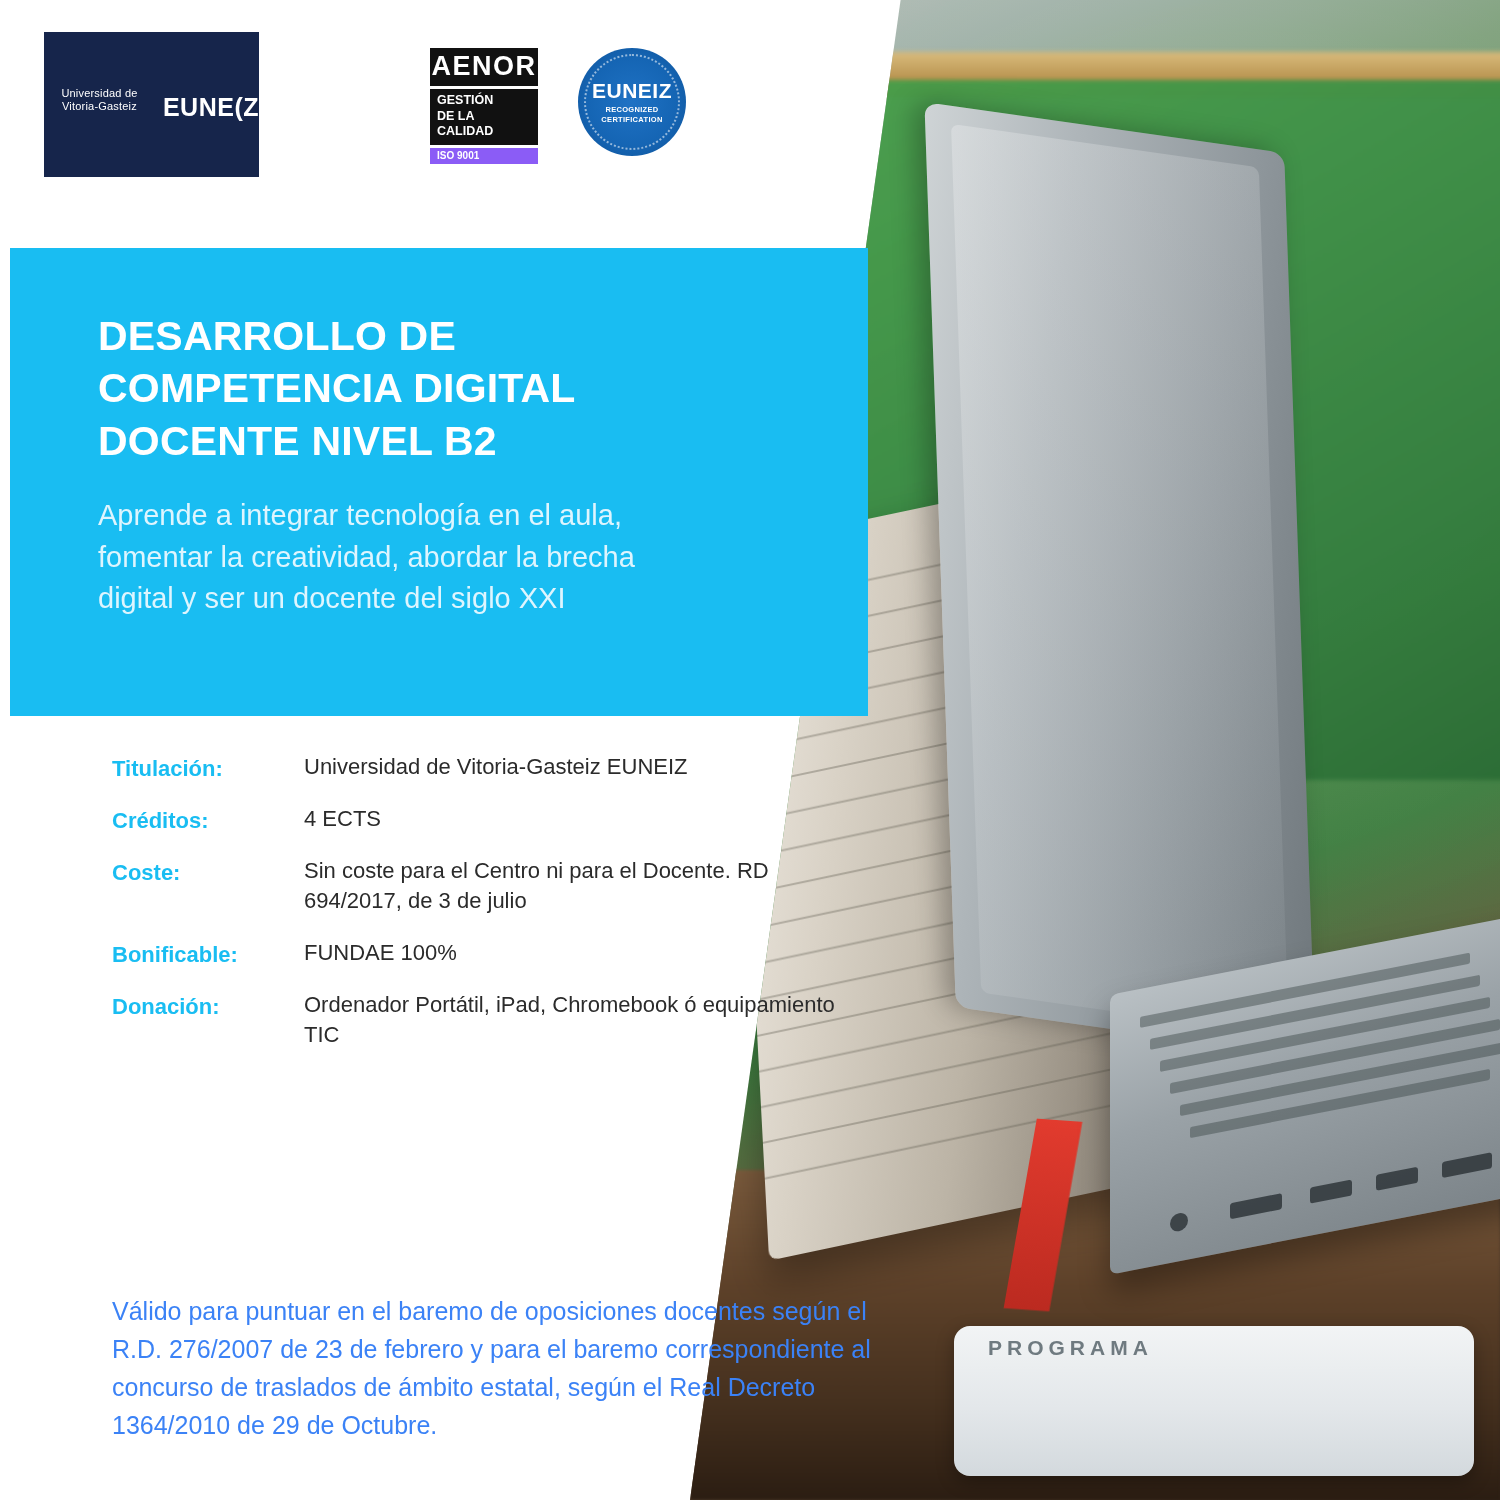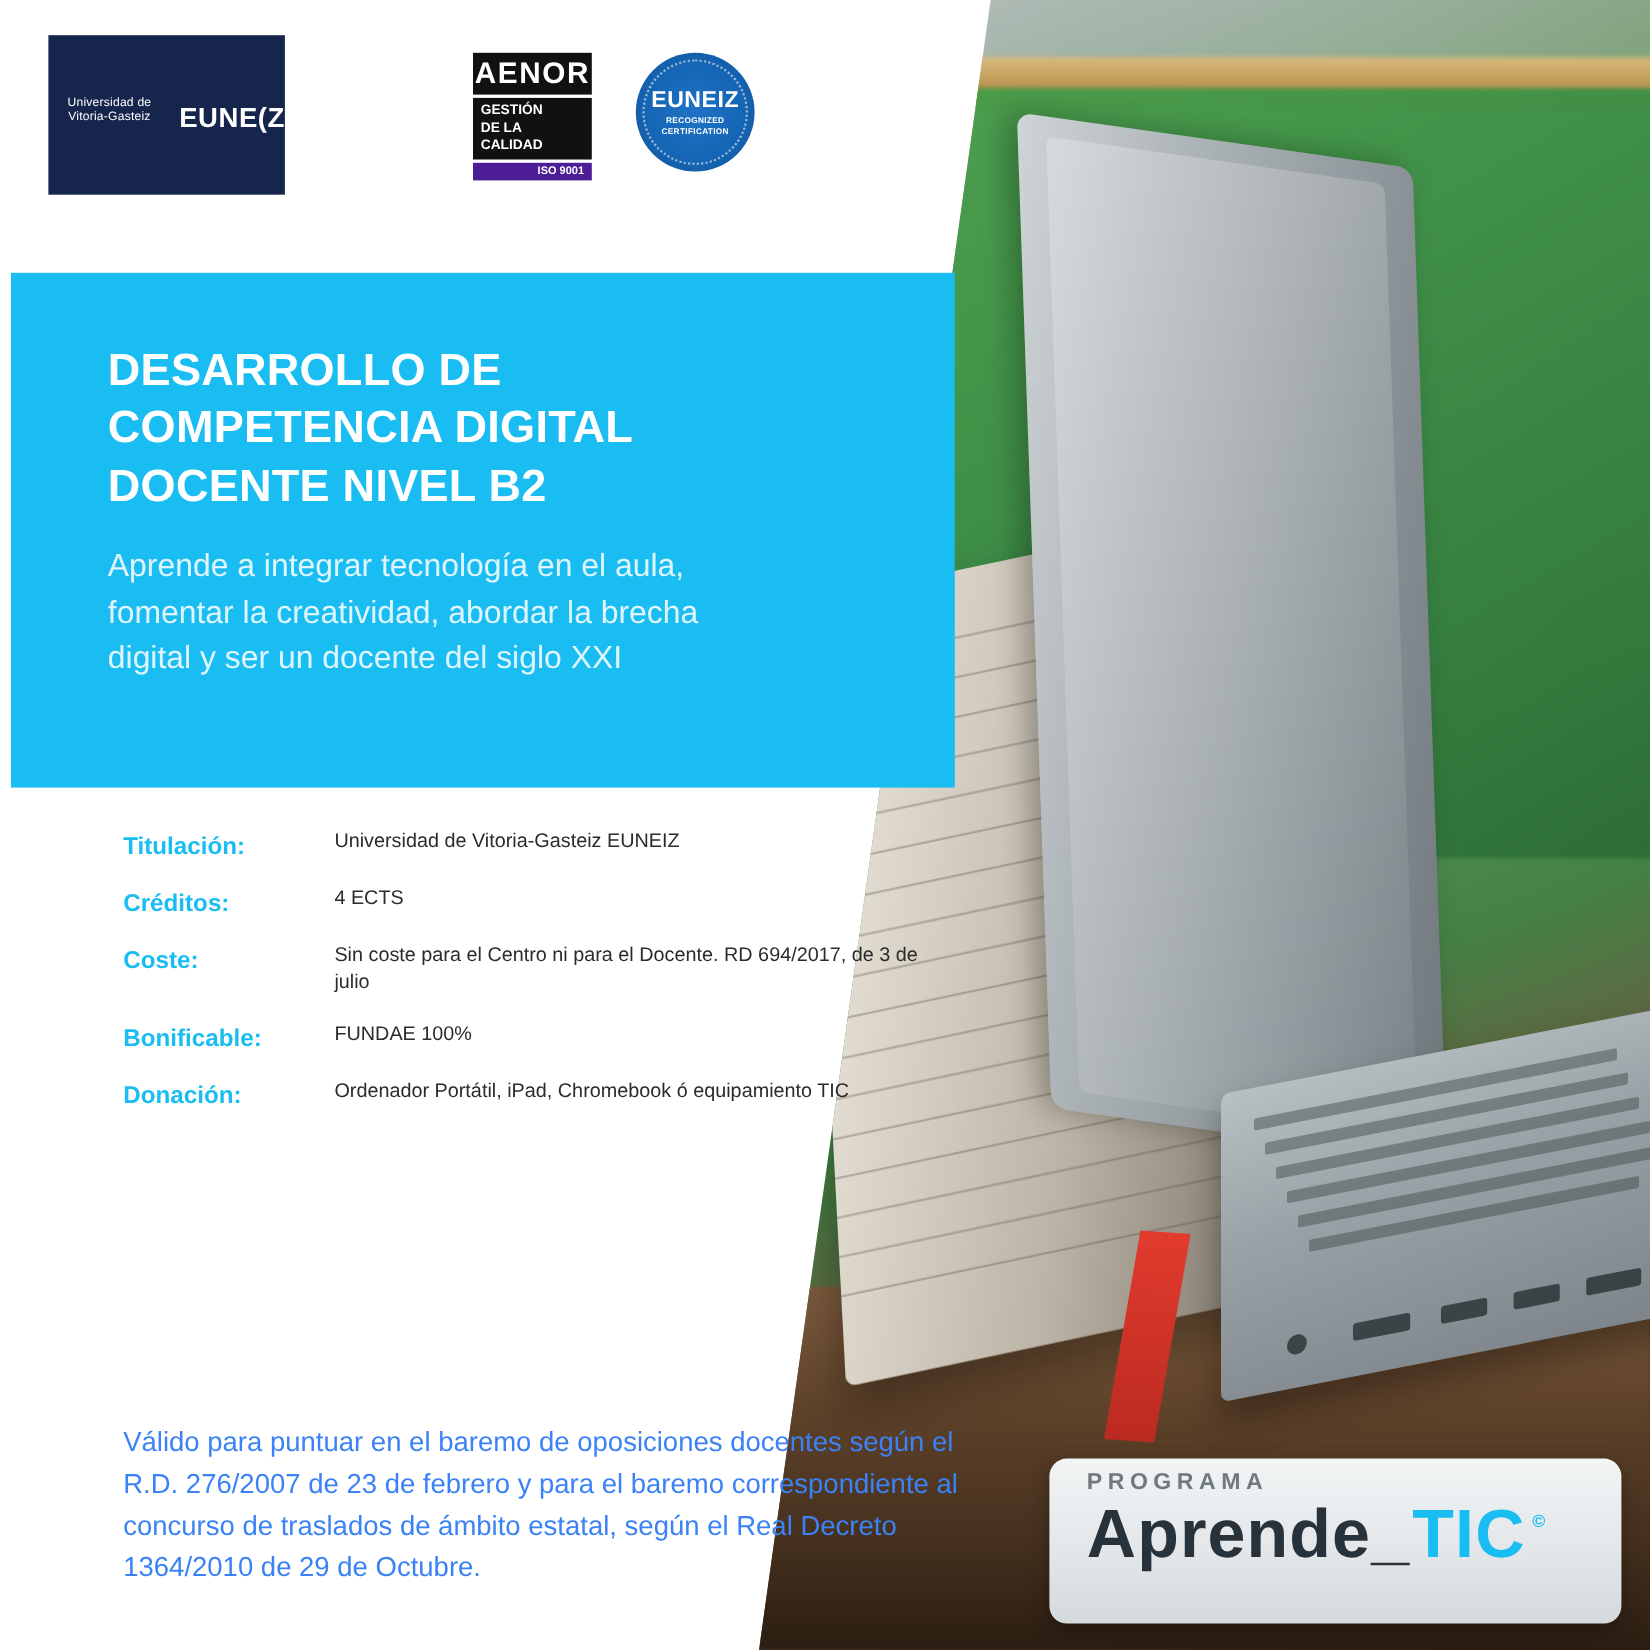--- a/index.html
+++ b/index.html
@@ -148,22 +148,22 @@
     background: #111111; color: #ffffff;
     font-weight: 700; font-size: 27px; letter-spacing: 1.5px;
     text-align: center; padding: 3px 0 4px;
   }
   .aenor-mid {
     background: #111111; color: #ffffff;
     font-weight: 700; font-size: 12.5px; line-height: 1.25;
     padding: 4px 7px 5px; margin-top: 3px;
   }
   .aenor-bot {
-    background: #4c1d95; color: #ffffff;
-    font-size: 10px; font-weight: 700; padding: 2px 7px 3px; margin-top: 3px; text-align: right;
+    background: #8b5cf6; color: #ffffff;
+    font-size: 10px; font-weight: 700; padding: 2px 7px 3px; margin-top: 3px;
   }
   .iqnet {
     position: absolute; left: 578px; top: 48px;
     width: 108px; height: 108px; border-radius: 50%;
     background: radial-gradient(circle at 50% 50%, #1f72c4 0%, #1565b4 58%, #0e4f93 100%);
     color: #ffffff; text-align: center;
     display: flex; flex-direction: column; justify-content: center; align-items: center;
   }
   .iqnet .iq-main { font-weight: 700; font-size: 21px; letter-spacing: .5px; }
   .iqnet .iq-sub { font-size: 7.5px; font-weight: 700; line-height: 1.3; margin-top: 2px; letter-spacing: .3px; }
@@ -207,21 +207,21 @@
   .detail-row { display: flex; margin-bottom: 22px; }
   .detail-label {
     width: 192px; flex: 0 0 192px;
     color: #19bdf2;
     font-weight: 700;
     font-size: 22px;
     padding-top: 4px;
   }
   .detail-value {
     color: #2b2b2b;
-    font-size: 18px;
+    font-size: 22px;
     line-height: 1.36;
     max-width: 560px;
   }
 
   
   .footnote {
     position: absolute;
     left: 112px; top: 1292px;
     width: 800px;
     color: #3b82f6;
@@ -361,20 +361,15 @@
     <div class="detail-row">
       <div class="detail-label">Donación:</div>
       <div class="detail-value">Ordenador Portátil, iPad, Chromebook ó equipamiento TIC</div>
     </div>
   </div>
 
   <div class="footnote">Válido para puntuar en el baremo de oposiciones docentes según el R.D. 276/2007 de 23 de febrero y para el baremo correspondiente al concurso de traslados de ámbito estatal, según el Real Decreto 1364/2010 de 29 de Octubre.</div>
 
   <div class="aprende-badge">
     <div class="programa">PROGRAMA</div>
-    <div class="brand">
-      <span>Aprende_</span>
-      <span class="tic">TIC</span>
-      <span class="copy">©</span>
-    </div>
   </div>
 
 </div>
 
 </body></html>

